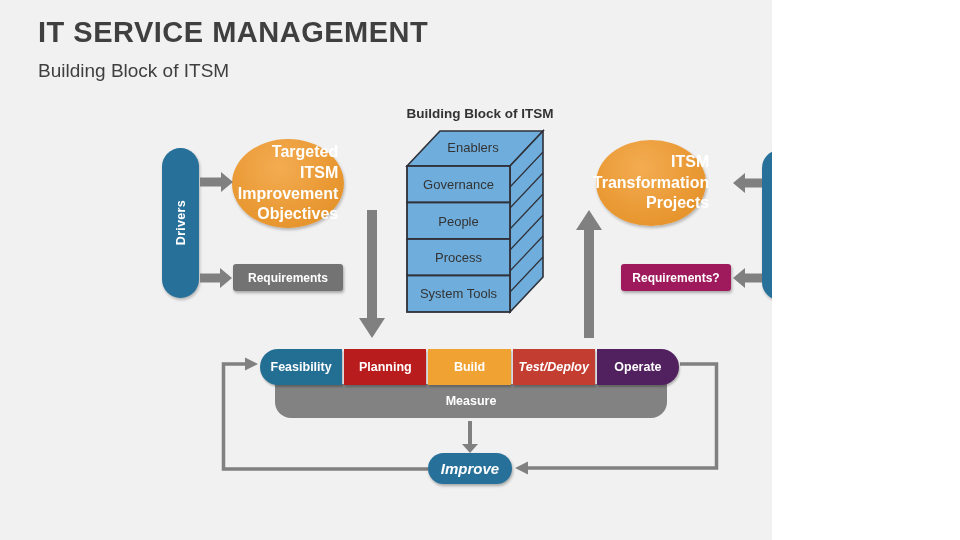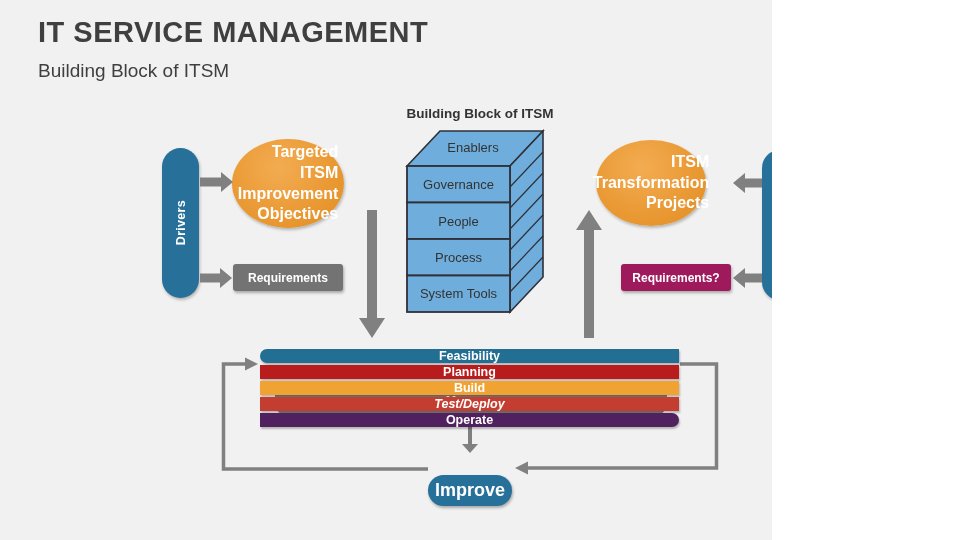--- a/index.html
+++ b/index.html
@@ -37,40 +37,41 @@
     padding:0 6px;box-sizing:border-box;
   }
   .req-box{
     width:110px;height:27px;border-radius:3px;
     display:flex;align-items:center;justify-content:center;
     color:#ffffff;font-size:12px;font-weight:bold;
     box-shadow:1px 2px 3px rgba(0,0,0,0.3);
   }
   .stage-row{
     left:260px;top:349px;width:419px;height:36px;
-    display:flex;gap:2px;z-index:3;flex-direction:column;
+    display:flex;gap:2px;z-index:3;
   }
   .stage{
     flex:1;display:flex;align-items:center;justify-content:center;
     color:#ffffff;font-size:12.5px;font-weight:bold;
     box-shadow:1px 2px 2px rgba(0,0,0,0.25);
   }
   .stage:first-child{border-radius:18px 0 0 18px;}
   .stage:last-child{border-radius:0 18px 18px 0;}
   .measure-bar{
     left:275px;top:384px;width:392px;height:34px;
     border-radius:0 0 16px 16px;z-index:2;
     display:flex;align-items:center;justify-content:center;
     color:#ffffff;font-size:12.5px;font-weight:bold;
   }
   .improve-pill{
-    left:428px;top:475px;width:84px;height:31px;border-radius:15.5px;z-index:4;
+    left:428px;top:453px;width:84px;height:31px;border-radius:15.5px;z-index:4;
     display:flex;align-items:center;justify-content:center;
-    color:#ffffff;font-size:18px;font-weight:bold;
+    color:#ffffff;font-size:15px;font-weight:bold;
     box-shadow:1px 2px 3px rgba(0,0,0,0.3);
+    font-style:italic;
   }
   svg.diagram{position:absolute;left:0;top:0;z-index:1;}
   svg text{font-family:"Liberation Sans", sans-serif;fill:#333333;font-size:13px;}
 </style>
 </head>
 <body>
 
 <div class="slide">
 
   <div class="abs title">IT SERVICE MANAGEMENT</div>

